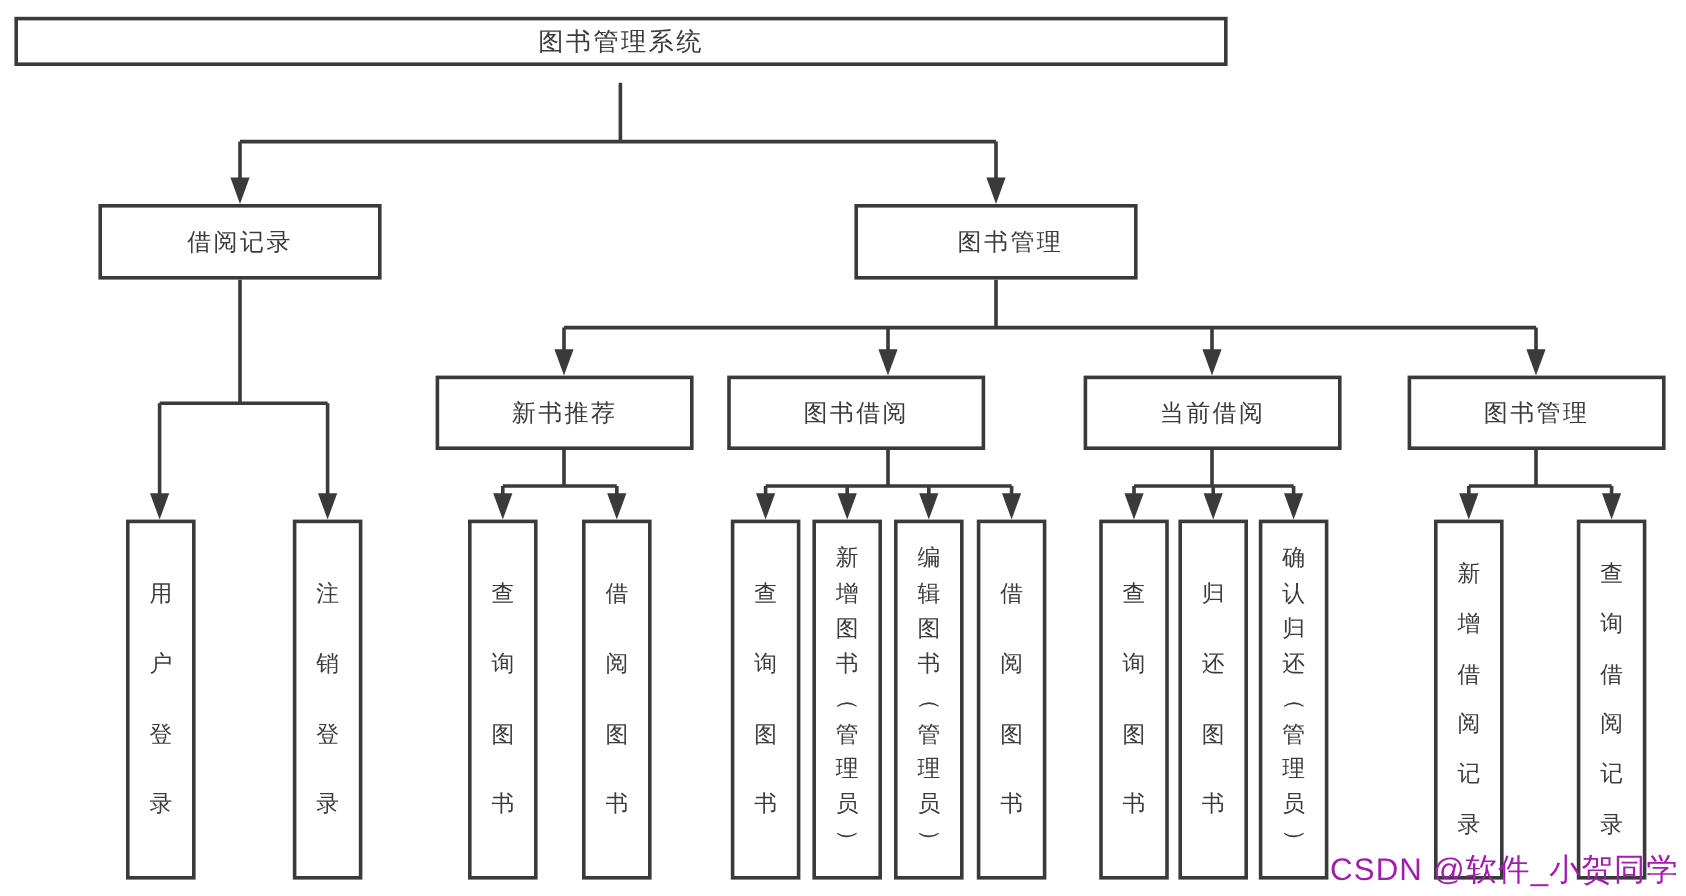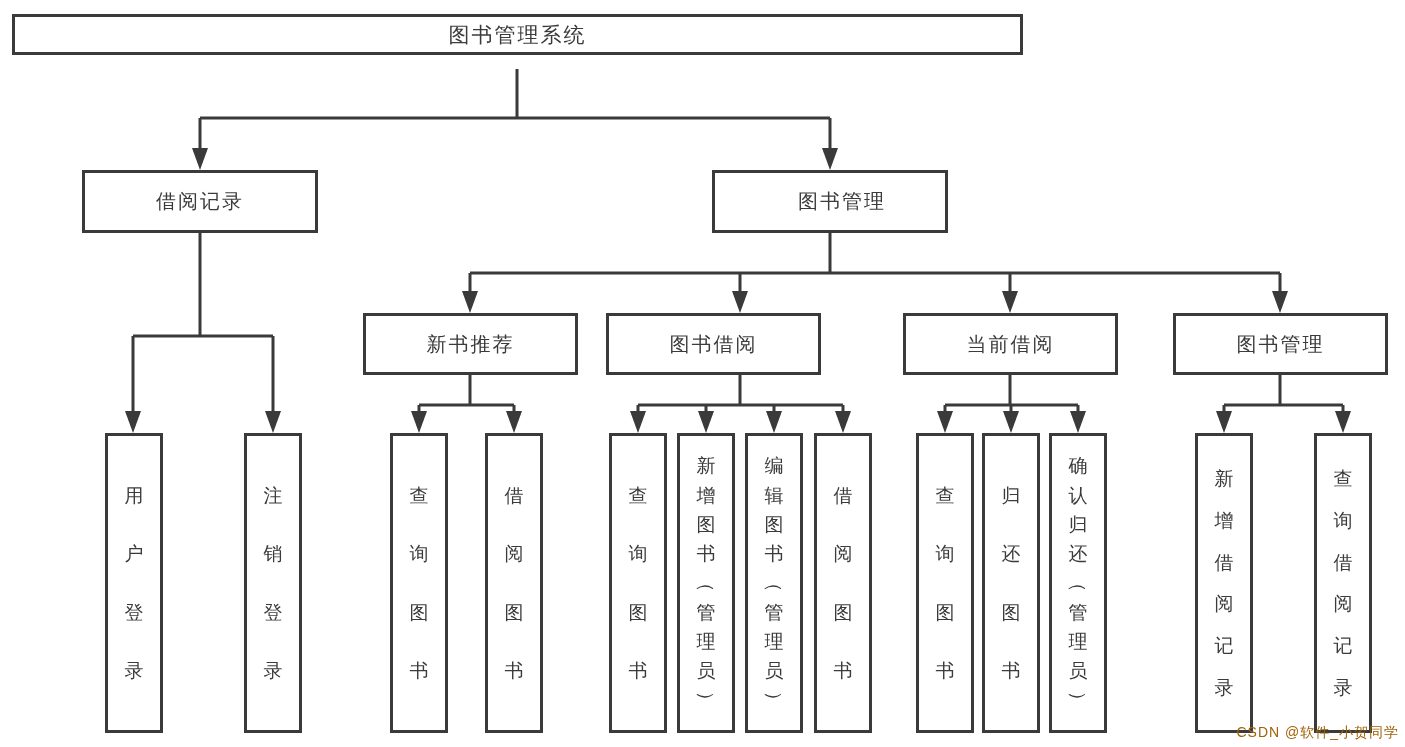--- a/index.html
+++ b/index.html
@@ -16,22 +16,22 @@
   .root-node{font-size:21px;}
   .v-node{padding:0;}
   .v-text{
     display:flex;flex-direction:column;justify-content:space-evenly;align-items:center;
     height:100%;width:100%;box-sizing:border-box;padding:10px 0;
     font-size:19px;line-height:1;
   }
   .v-text span{display:block;}
   .v-text span.paren{transform:rotate(90deg);}
   #watermark{
-    position:absolute;right:6px;bottom:5px;font-size:14px;letter-spacing:1px;
-    color:#a16207;white-space:nowrap;
+    position:absolute;right:6px;bottom:5px;font-size:26px;letter-spacing:1px;
+    color:#a21caf;white-space:nowrap;
   }
 </style>
 </head>
 <body>
 
 <div id="canvas">
 
   <svg id="wires" viewBox="0 0 1405 747" xmlns="http://www.w3.org/2000/svg" aria-hidden="true">
     <path fill="none" stroke="#3a3a3a" stroke-width="3" d="
       M517 69V118 M200 118H830 M200 118V152 M830 118V152

